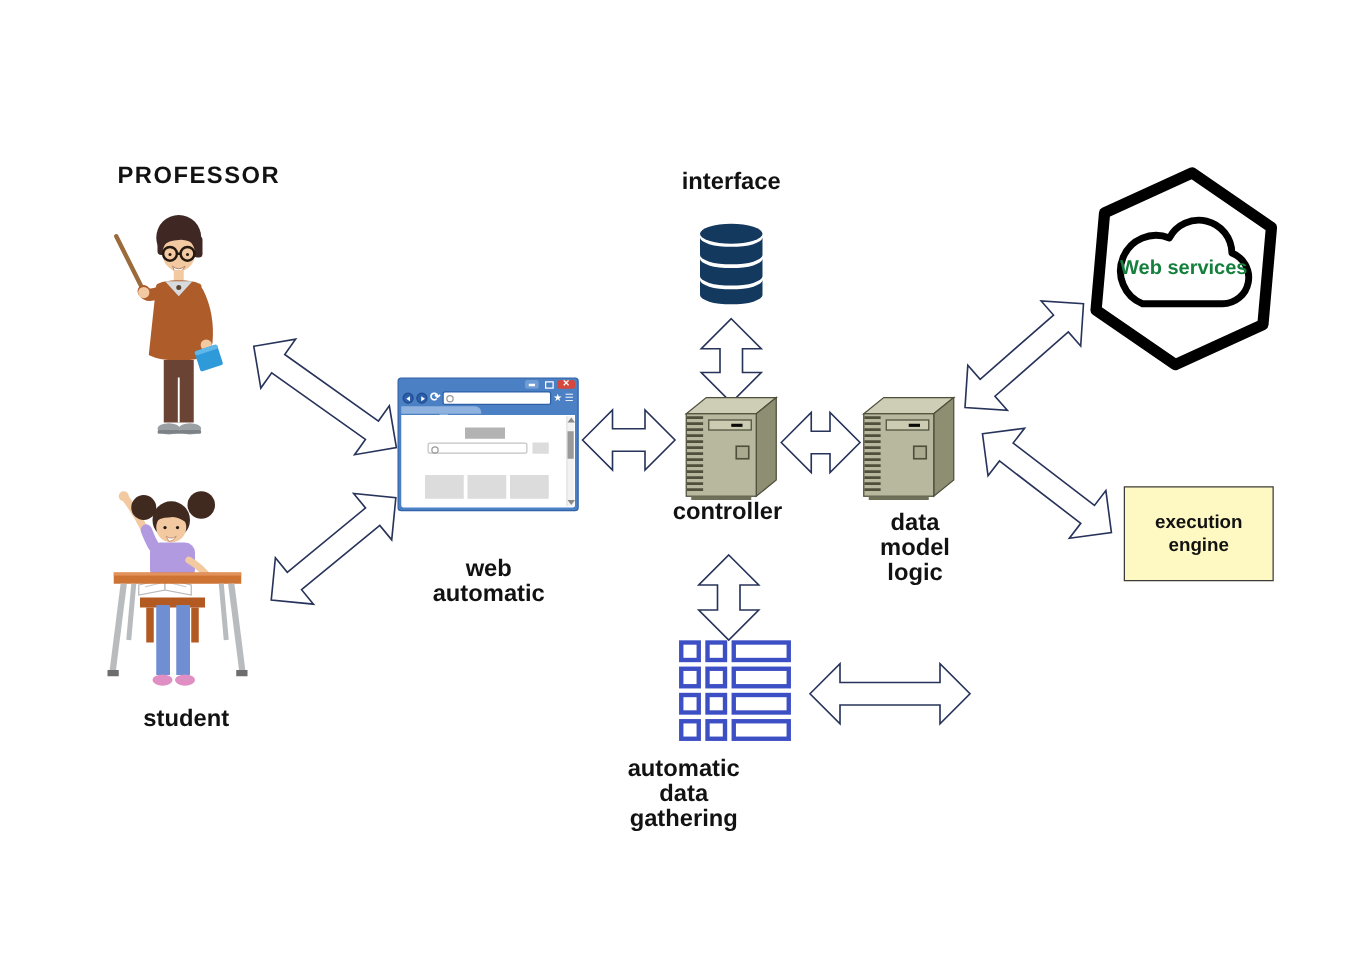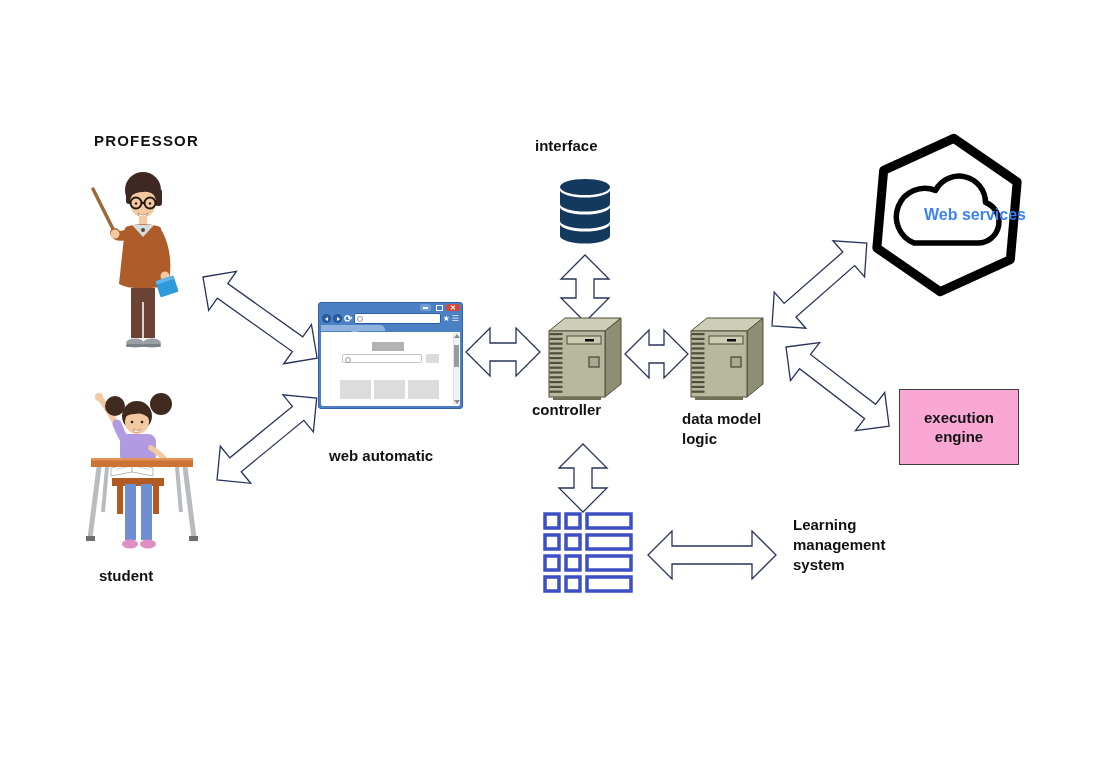--- a/index.html
+++ b/index.html
@@ -1,22 +1,22 @@
 <!DOCTYPE html>
 <html><head>
 <meta charset="utf-8">
 <style>
   html,body { margin:0; padding:0; background:#ffffff; }
   .canvas {
     position:relative; width:1094px; height:782px; background:#ffffff;
     font-family:"Liberation Sans", sans-serif; overflow:hidden;
   }
   .lbl {
-    position:absolute; font-weight:bold; color:#121212; font-size:15px;
-    line-height:20px; text-align:left; white-space:normal;
+    position:absolute; font-weight:bold; color:#121212; font-size:19px;
+    line-height:20px; text-align:center; white-space:normal;
   }
   .lbl-professor { letter-spacing:1.2px; }
   .arrow-layer { position:absolute; left:0; top:0; pointer-events:none; }
   .arrow-layer polygon { fill:#ffffff; stroke:#27335a; stroke-width:1.3; }
 
   
   .browser { position:absolute; left:318px; top:302px; width:145px; height:107px;
     background:#4b80c4; border:1px solid #2f62a8; border-radius:3px; box-sizing:border-box; }
   .b-title { position:relative; height:9px; }
   .b-btn { position:absolute; top:1px; height:7px; border-radius:2px; }
@@ -60,28 +60,28 @@
   .scrollbar { position:absolute; right:1px; top:1px; bottom:1px; width:6px; background:#f2f2f2;
     border-left:1px solid #e2e2e2; box-sizing:border-box; }
   .sthumb { position:absolute; left:0; right:0; top:12px; height:22px; background:#9a9a9a; }
   .sarr { position:absolute; left:0; width:0; height:0; border-left:3px solid transparent;
     border-right:3px solid transparent; }
   .sarr-up { top:1px; border-bottom:4px solid #8a8a8a; }
   .sarr-dn { bottom:1px; border-top:4px solid #8a8a8a; }
 
   
   .ee-box { position:absolute; left:899px; top:389px; width:120px; height:76px;
-    border:1.5px solid #3c3c3c; background:#f9a8d4; box-sizing:border-box;
+    border:1.5px solid #3c3c3c; background:#fef9c3; box-sizing:border-box;
     display:flex; align-items:center; justify-content:center; }
   .ee-box span { display:block; width:90px; text-align:center; font-weight:bold;
     font-size:15px; line-height:19px; color:#121212; }
 
   
-  .ws-label { position:absolute; left:868px; top:206px; width:158px; text-align:right;
-    font-weight:bold; font-size:16px; color:#3b82f6; }
+  .ws-label { position:absolute; left:868px; top:206px; width:158px; text-align:center;
+    font-weight:bold; font-size:16px; color:#15803d; }
   .node-svg { position:absolute; }
 </style>
 </head>
 <body>
 
 <div class="canvas">
 
   <svg class="arrow-layer" width="1094" height="782" viewBox="0 0 1094 782">
     <g transform="translate(203,277) rotate(35.4)">
       <polygon points="0,0 24,-24 24,-9 116,-9 116,-24 140,0 116,24 116,9 24,9 24,24"></polygon>
@@ -305,16 +305,16 @@
         <rect x="44" y="23" width="44" height="14"></rect>
       <rect x="2" y="44" width="14" height="14"></rect>
         <rect x="23" y="44" width="14" height="14"></rect>
         <rect x="44" y="44" width="44" height="14"></rect>
       <rect x="2" y="65" width="14" height="14"></rect>
         <rect x="23" y="65" width="14" height="14"></rect>
         <rect x="44" y="65" width="44" height="14"></rect>
     </g>
   </svg>
 
-
-  <div class="lbl" style="left:793px; top:515px; width:106px;">Learning management system</div>
+  <div class="lbl" style="left:489px; top:606px; width:116px;">automatic data gathering</div>
+
 
 </div>
 
 </body></html>

